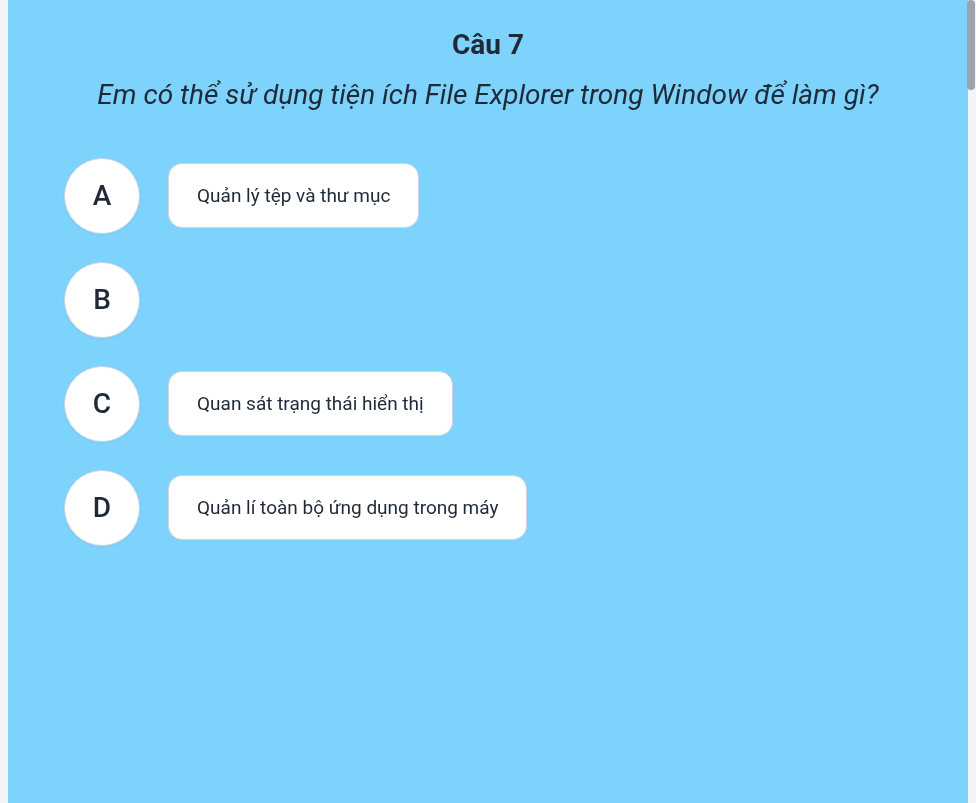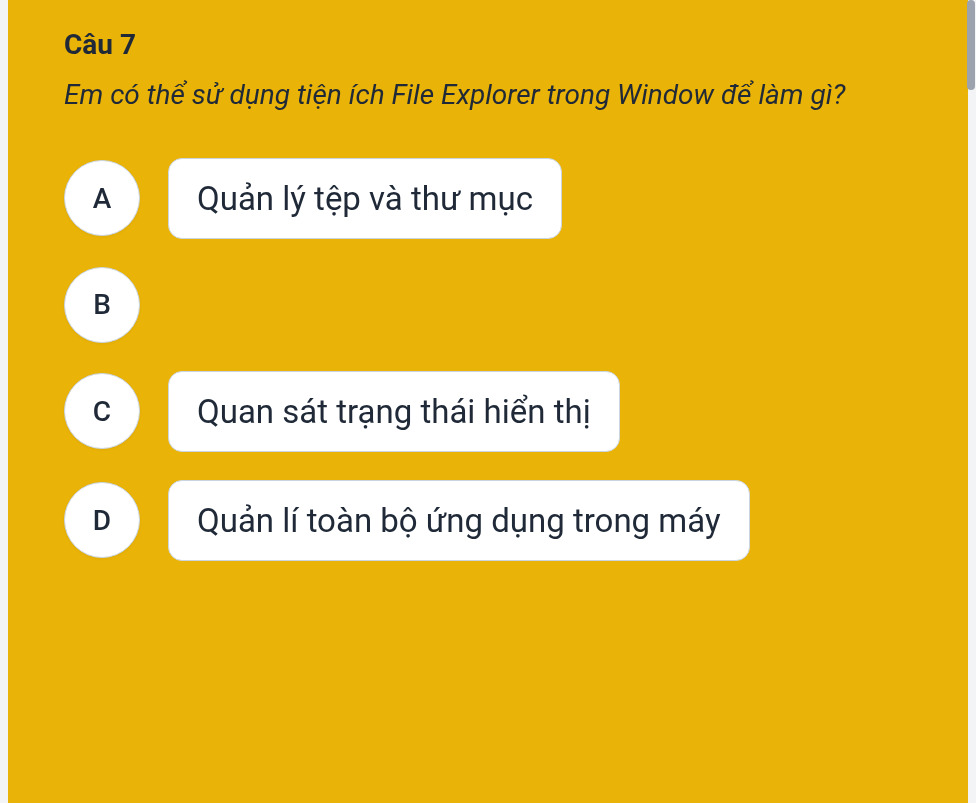--- a/index.html
+++ b/index.html
@@ -9,25 +9,26 @@
     }
     body {
       font-family: -apple-system, BlinkMacSystemFont, 'Segoe UI', Roboto, Arial, sans-serif;
       background: #f3f4f6;
       width: 976px;
       height: 803px;
       overflow: hidden;
       position: relative;
     }
     .card {
-      background: #eab308;
+      background: #7dd3fc;
       margin: 0 8px;
       padding: 28px 56px 28px 56px;
       min-height: 100%;
       position: relative;
+      text-align: center;
     }
     .question-number {
       font-size: 28px;
       font-weight: 700;
       color: #1f2937;
       margin-bottom: 12px;
     }
     .question-text {
       font-size: 28px;
       font-weight: 400;
@@ -77,21 +78,21 @@
       color: #1f2937;
       flex-shrink: 0;
       background: #ffffff;
       box-shadow: 0 1px 3px rgba(0,0,0,0.05);
       cursor: pointer;
     }
     .option-text-box {
       border: 1.5px solid #cbd5e1;
       border-radius: 14px;
       padding: 20px 28px;
-      font-size: 33px;
+      font-size: 19px;
       color: #1f2937;
       background: #ffffff;
       cursor: pointer;
       display: inline-block;
     }
     .scrollbar-track {
       position: absolute;
       right: 0;
       top: 0;
       width: 10px;

